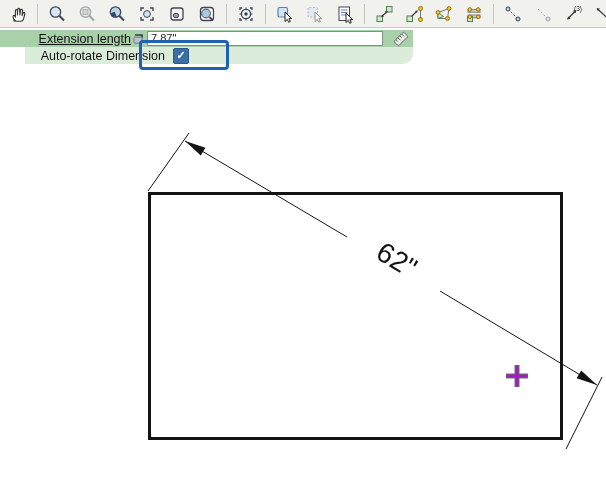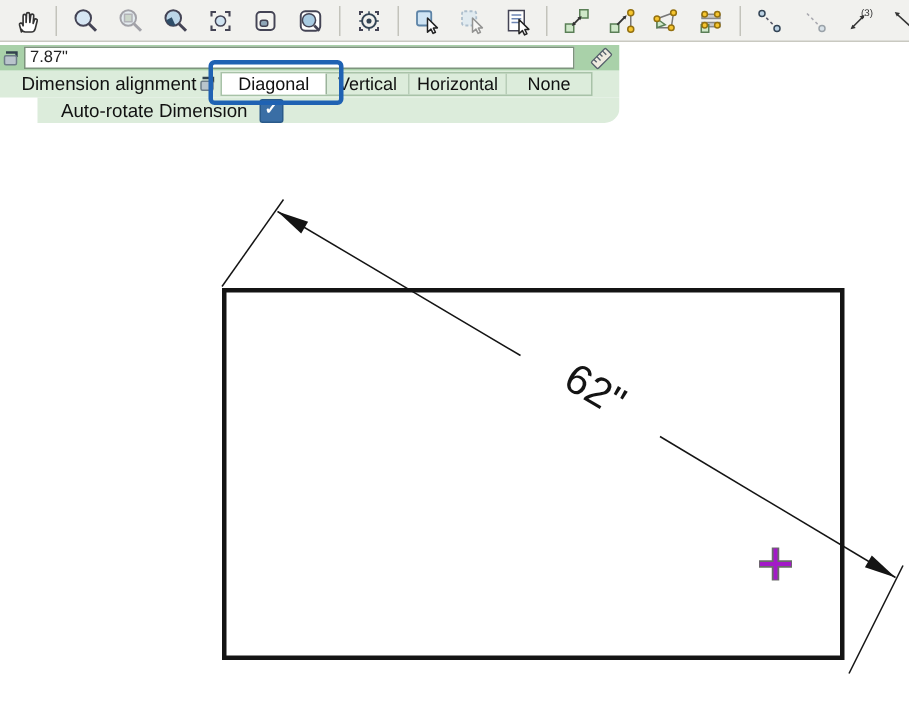--- a/index.html
+++ b/index.html
@@ -208,54 +208,40 @@
       <svg width="20" height="20" viewBox="0 0 20 20">
         <line x1="4.5" y1="5" x2="15.5" y2="15" stroke="#333" stroke-width="1.1"></line>
         <polygon points="3.5,4 7,4.7 4.9,7" fill="#333"></polygon>
         <polygon points="16.5,16 13,15.3 15.1,13" fill="#333"></polygon>
       </svg>
     </div>
   </div>
 
 <div class="panel">
   <div class="prow row1">
+    <span class="lbl c1 underline">Extension length</span>
     <span class="defico">
       <svg width="14" height="14" viewBox="0 0 14 14">
           <path d="M3 3 h7 v3" fill="none" stroke="#32424e" stroke-width="1.6"></path>
           <rect x="2" y="5.2" width="8" height="6" rx="1" fill="#b9c4cc" stroke="#6e7d88"></rect>
         </svg>
     </span>
     <span class="field">7.87"</span>
     <span class="ruler-slot">
       <svg width="18" height="18" viewBox="0 0 20 20">
           <g transform="rotate(-45 10 10)">
             <rect x="2.5" y="6.5" width="15" height="7" rx="1" fill="#eeeadf" stroke="#55606b"></rect>
             <line x1="5.5" y1="6.5" x2="5.5" y2="9.5" stroke="#55606b"></line>
             <line x1="8.5" y1="6.5" x2="8.5" y2="10.5" stroke="#55606b"></line>
             <line x1="11.5" y1="6.5" x2="11.5" y2="9.5" stroke="#55606b"></line>
             <line x1="14.5" y1="6.5" x2="14.5" y2="10.5" stroke="#55606b"></line>
           </g>
         </svg>
     </span>
   </div>
-  <div class="prow row2">
-    <span class="lbl c1">Dimension alignment</span>
-    <span class="defico">
-      <svg width="14" height="14" viewBox="0 0 14 14">
-          <path d="M3 3 h7 v3" fill="none" stroke="#32424e" stroke-width="1.6"></path>
-          <rect x="2" y="5.2" width="8" height="6" rx="1" fill="#b9c4cc" stroke="#6e7d88"></rect>
-        </svg>
-    </span>
-    <div class="seg">
-      <span class="segbtn selected" style="width:49px;">Diagonal</span>
-      <span class="segbtn" style="width:34px;">Vertical</span>
-      <span class="segbtn" style="width:44px;">Horizontal</span>
-      <span class="segbtn" style="width:36px;">None</span>
-    </div>
-  </div>
   <div class="prow row3">
     <span class="lbl c3">Auto-rotate Dimension</span>
     <span class="defico" style="width:8px;flex:0 0 8px;"></span>
     <span class="checkbox">
       <span>✓</span>
     </span>
   </div>
 </div>
 <div class="focus-ring"></div>
 

